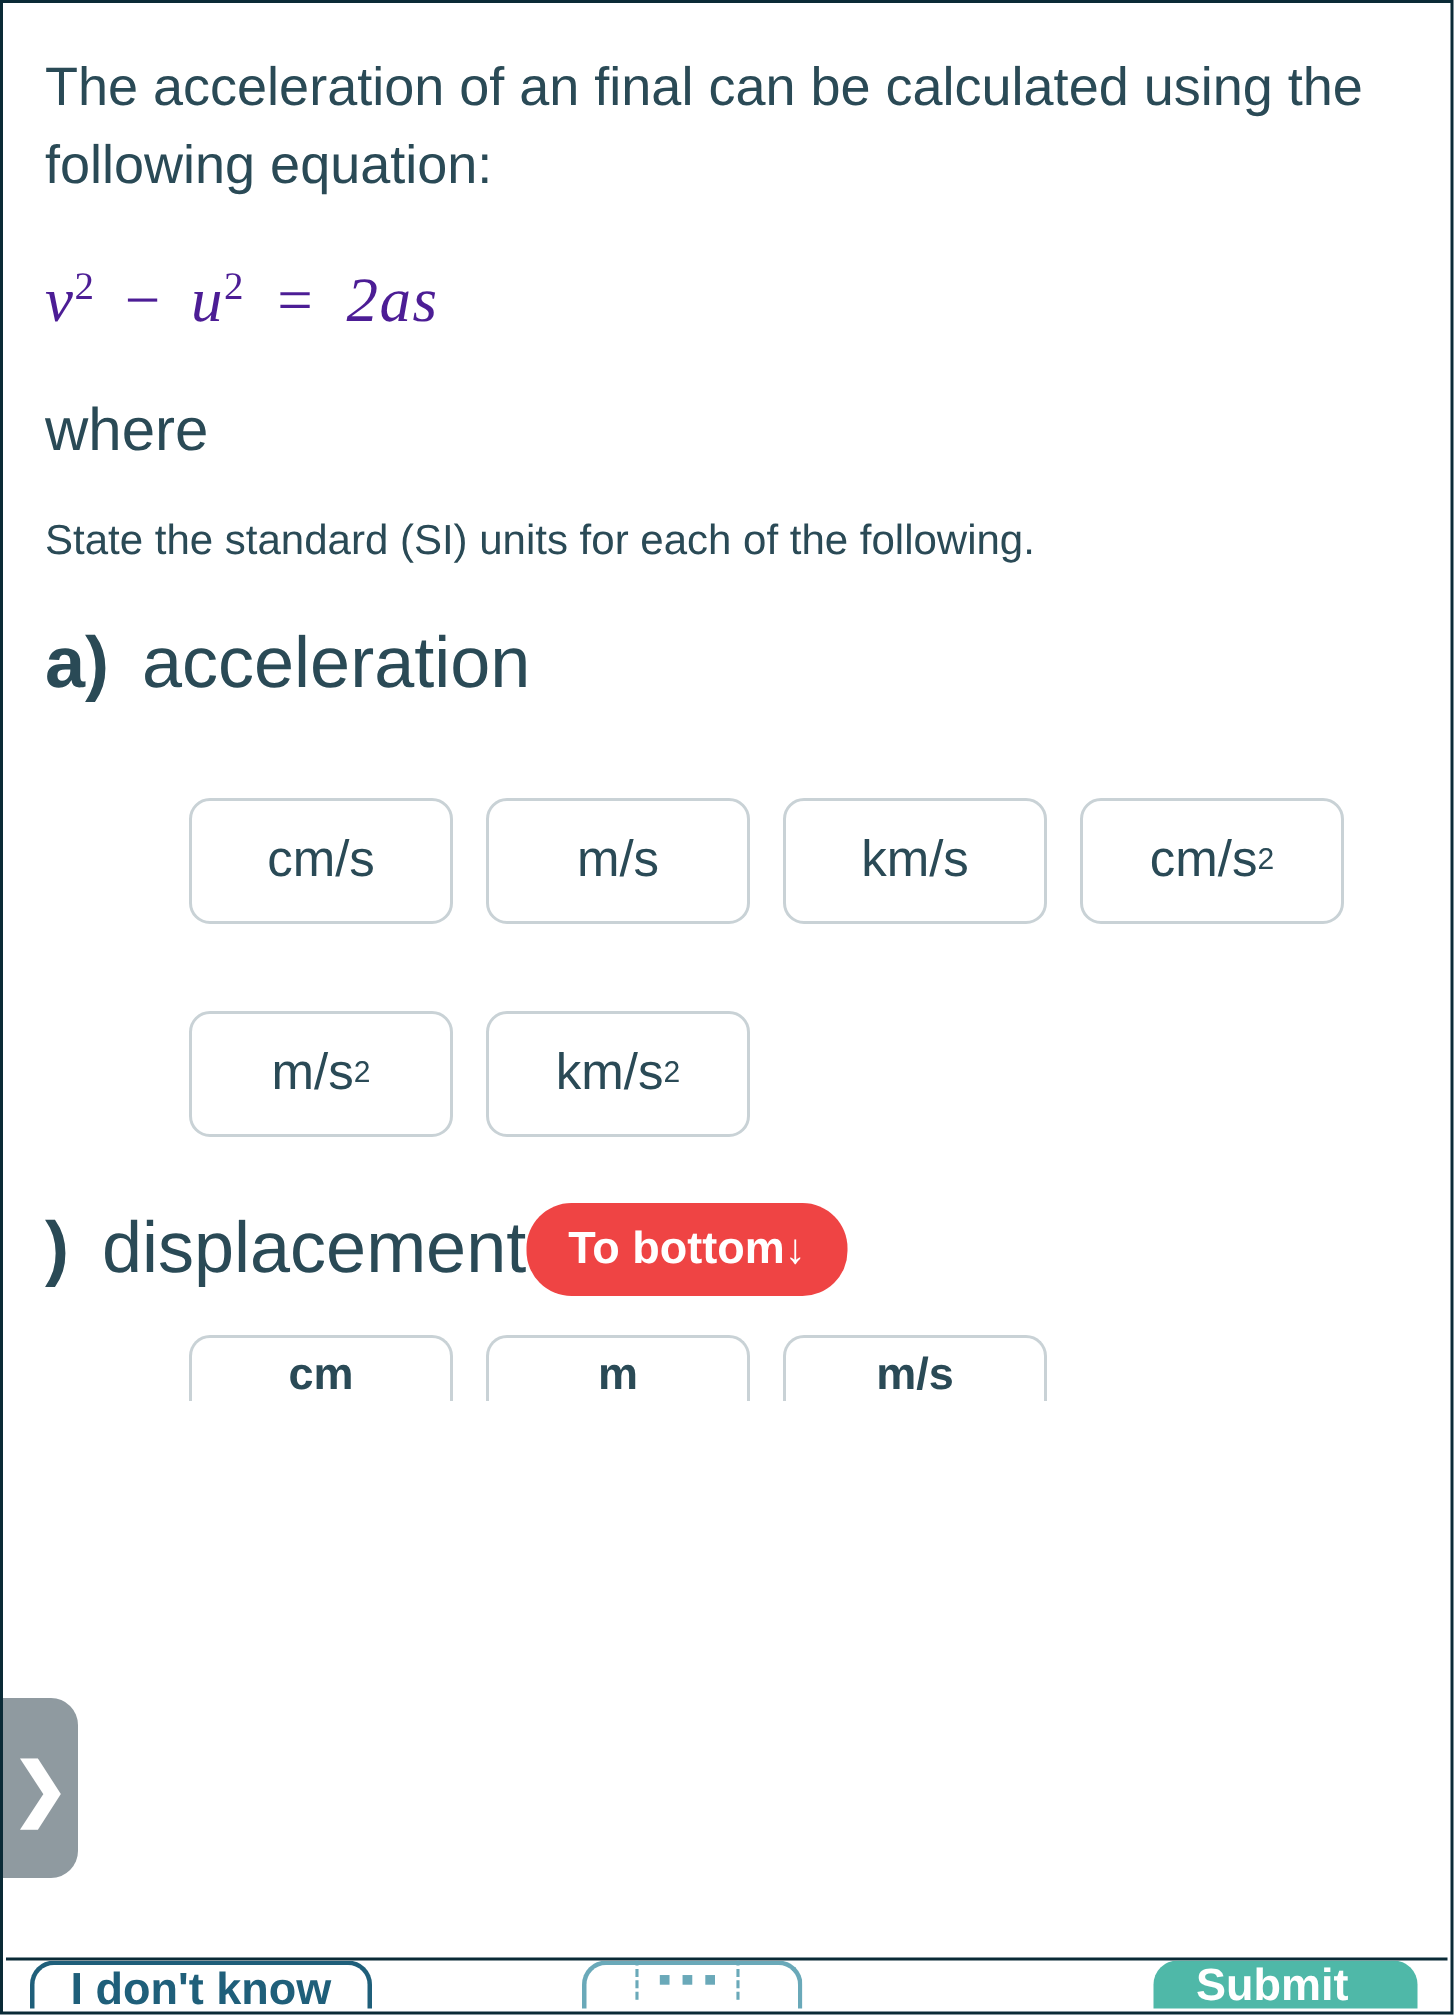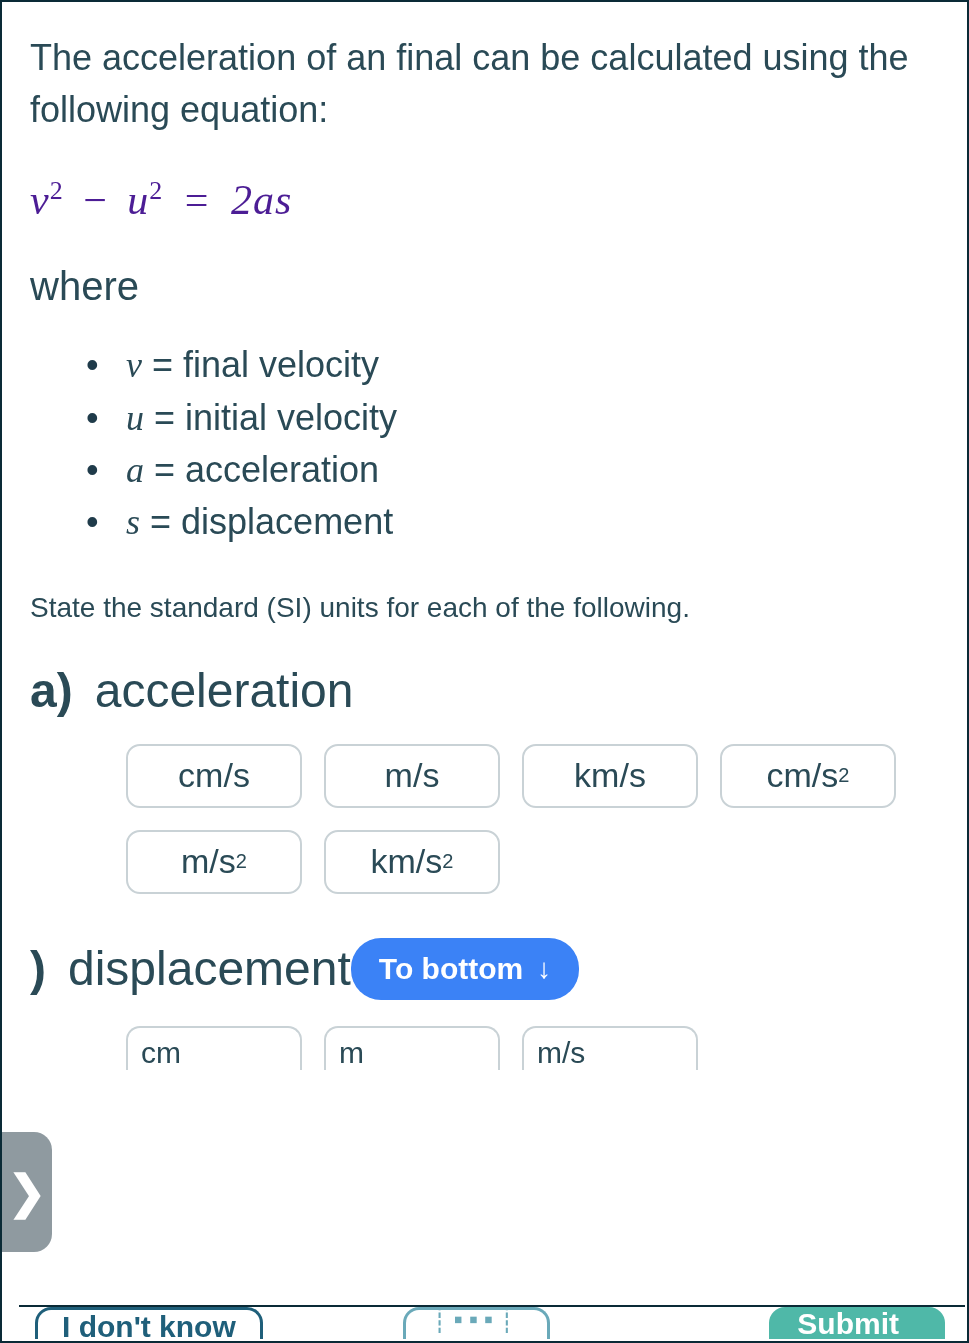--- a/index.html
+++ b/index.html
@@ -78,50 +78,50 @@
   .part-label b { font-weight: 700; margin-right: 22px; }
   .options {
     padding-left: 96px;
     display: flex;
     flex-wrap: wrap;
     gap: 22px 22px;
     margin-bottom: 44px;
   }
   .opt {
     min-width: 176px;
-    height: 64px;
+    height: 84px;
     border: 2px solid #c9d2d6;
     border-radius: 14px;
     background: #ffffff;
     display: flex;
     align-items: center;
     justify-content: center;
     font-size: 34px;
     color: #2a4a56;
     padding: 0 22px;
     cursor: pointer;
     font-family: inherit;
+    margin-top: 36px;
   }
   .opt sup { font-size: 20px; vertical-align: super; }
   .partb-row {
     display: flex;
     align-items: center;
     padding-right: 38px;
   }
   .to-bottom {
-    background: #3b82f6;
+    background: #ef4444;
     color: #ffffff;
     border: none;
     border-radius: 30px;
     font-size: 30px;
     font-weight: 600;
     padding: 14px 28px;
     display: flex;
     align-items: center;
-    gap: 14px;
     cursor: pointer;
   }
   .to-bottom .arrow { font-size: 28px; }
   .expand-tab {
     position: absolute;
     left: 0;
     top: 1130px;
     width: 50px;
     height: 120px;
     background: #8f9aa0;
@@ -144,29 +144,31 @@
   .opt-cut {
     min-width: 176px;
     height: 44px;
     border: 2px solid #c9d2d6;
     border-bottom: none;
     border-top-left-radius: 14px;
     border-top-right-radius: 14px;
     background: #ffffff;
     display: flex;
     align-items: flex-end;
-    font-size: 30px;
-    color: #2a4a56;
-    padding: 0 13px;
+    justify-content: center;
+    font-size: 30px;
+    color: #2a4a56;
+    padding: 0 33px;
     overflow: hidden;
     cursor: pointer;
+    font-weight: bold;
   }
   .bottom-bar {
     position: absolute;
-    left: 17px; right: 2px; bottom: 2px;
+    left: 2px; right: 2px; bottom: 2px;
     height: 34px;
     border-top: 2px solid #0a2a36;
     display: flex;
     align-items: flex-start;
     overflow: hidden;
   }
   .idk {
     margin-left: 16px;
     border: 3px solid #1f5f7a;
     border-bottom: none;
@@ -229,26 +231,20 @@
   <div class="equation">
     <span class="var">v</span><sup>2</sup>
     <span class="eq-minus">−</span>
     <span class="var">u</span><sup>2</sup>
     <span class="eq-eq">=</span>
     <span>2as</span>
   </div>
 
   <p class="where">where</p>
 
-  <ul class="defs">
-    <li><span class="var">v</span><span> = final velocity</span></li>
-    <li><span class="var">u</span><span> = initial velocity</span></li>
-    <li><span class="var">a</span><span> = acceleration</span></li>
-    <li><span class="var">s</span><span> = displacement</span></li>
-  </ul>
 
   <p class="prompt">State the standard (SI) units for each of the following.</p>
 
   <p class="part-label">
     <b>a)</b><span>acceleration</span>
   </p>
 
   <div class="options">
     <button class="opt">cm/s</button>
     <button class="opt">m/s</button>

